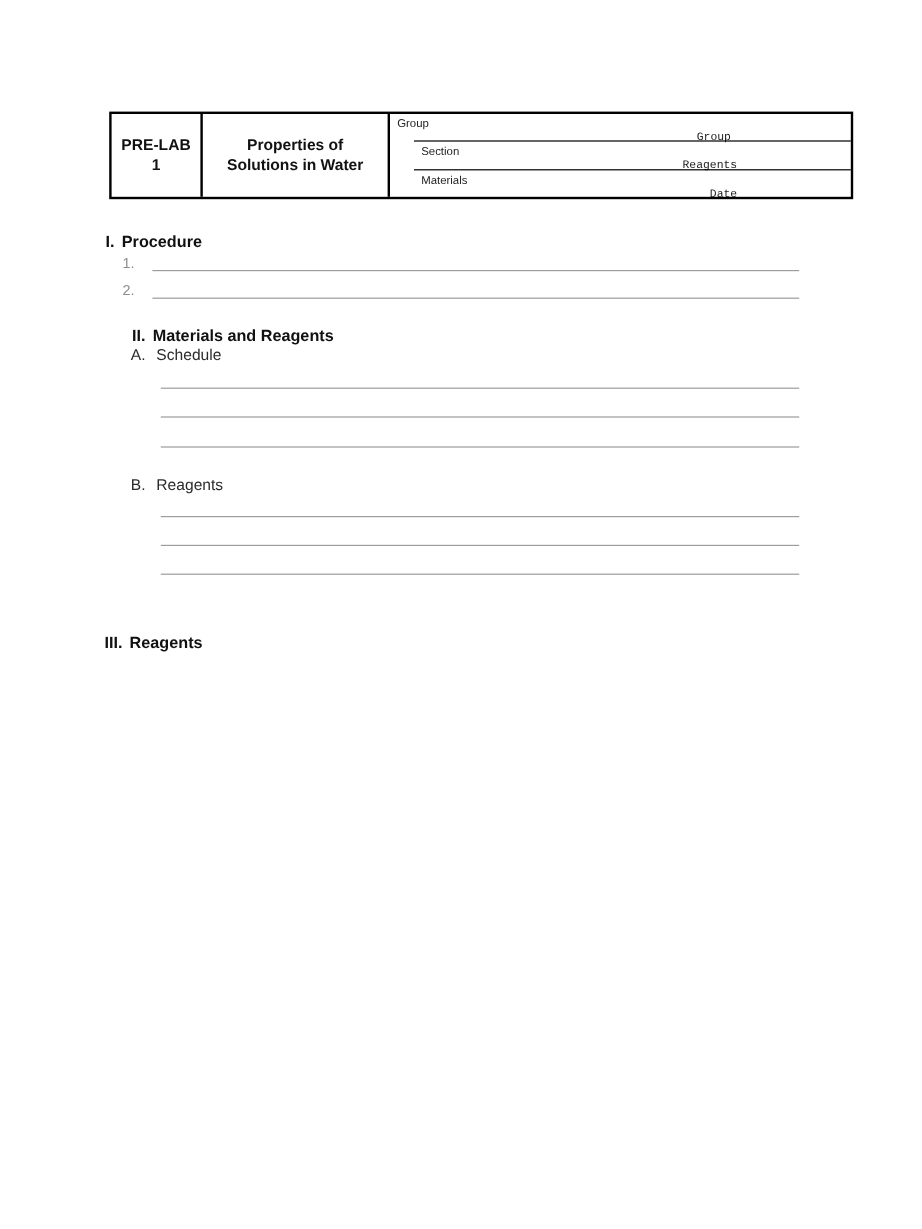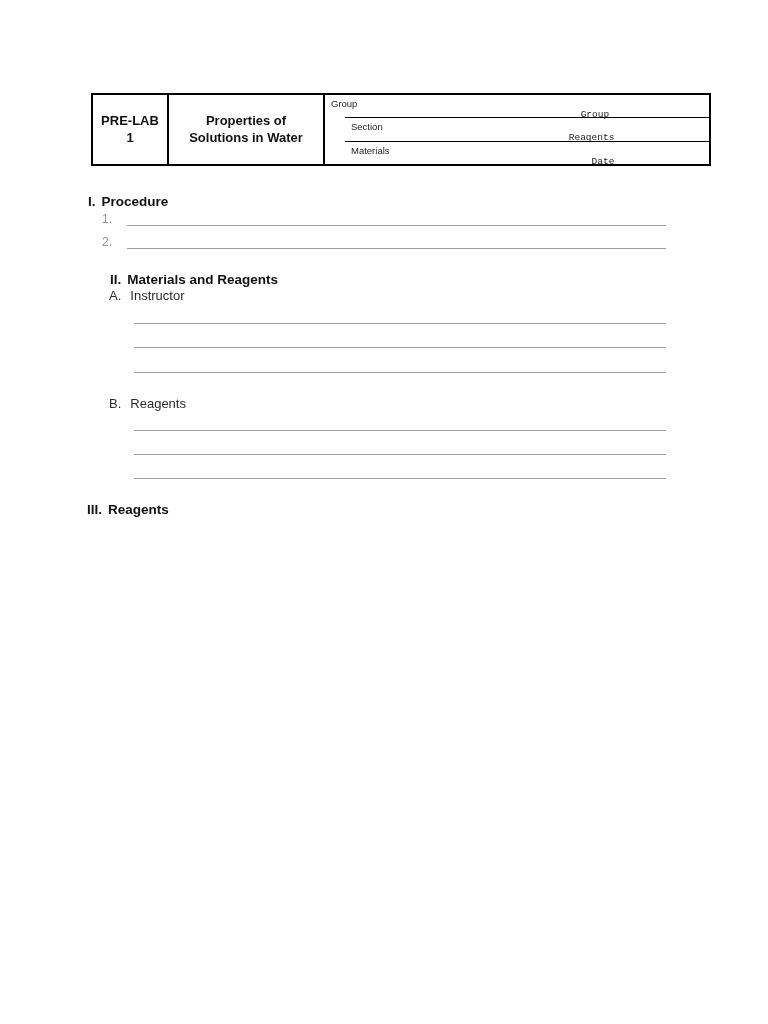--- a/index.html
+++ b/index.html
@@ -125,32 +125,32 @@
     <span class="obj-line"></span>
   </div>
 
   <div class="heading" style="left:91px; top:272px;margin-left:19px;">
     <span>II.</span>
     <span>Materials and Reagents</span>
   </div>
 
   <div class="subheading" style="left:109px; top:289px;">
     <span>A.</span>
-    <span>Instructor</span>
+    <span>Schedule</span>
   </div>
   <div class="blank-line" style="top:323px;"></div>
   <div class="blank-line" style="top:347px;"></div>
   <div class="blank-line" style="top:372px;"></div>
 
   <div class="subheading" style="left:109px; top:397px;">
     <span>B.</span>
     <span>Reagents</span>
   </div>
   <div class="blank-line" style="top:430px;"></div>
   <div class="blank-line" style="top:454px;"></div>
   <div class="blank-line" style="top:478px;"></div>
 
-  <div class="heading" style="left:87px; top:502px;">
+  <div class="heading" style="left:87px; top:528px;">
     <span>III.</span>
     <span>Reagents</span>
   </div>
 
 </div>
 
 </body></html>

